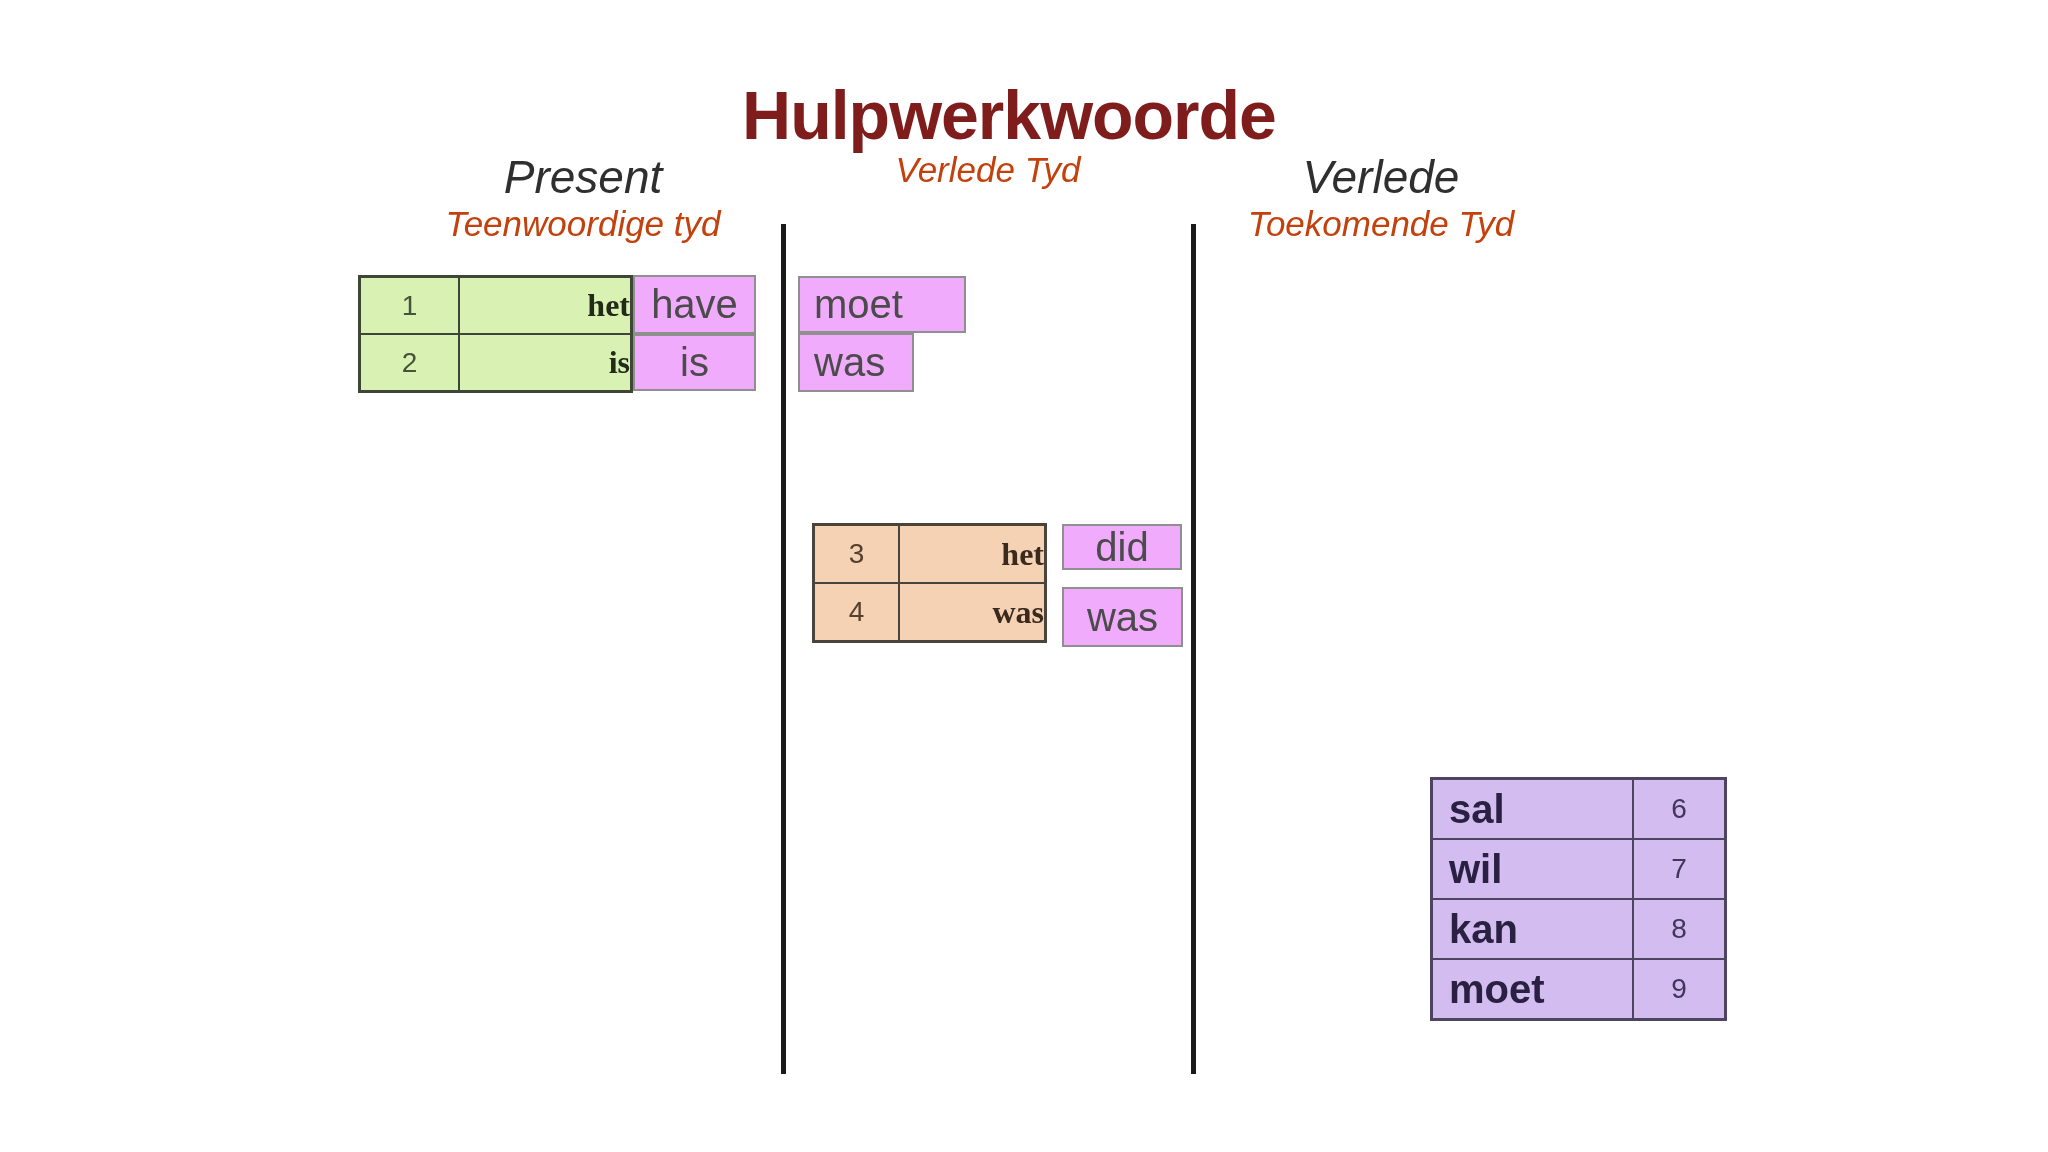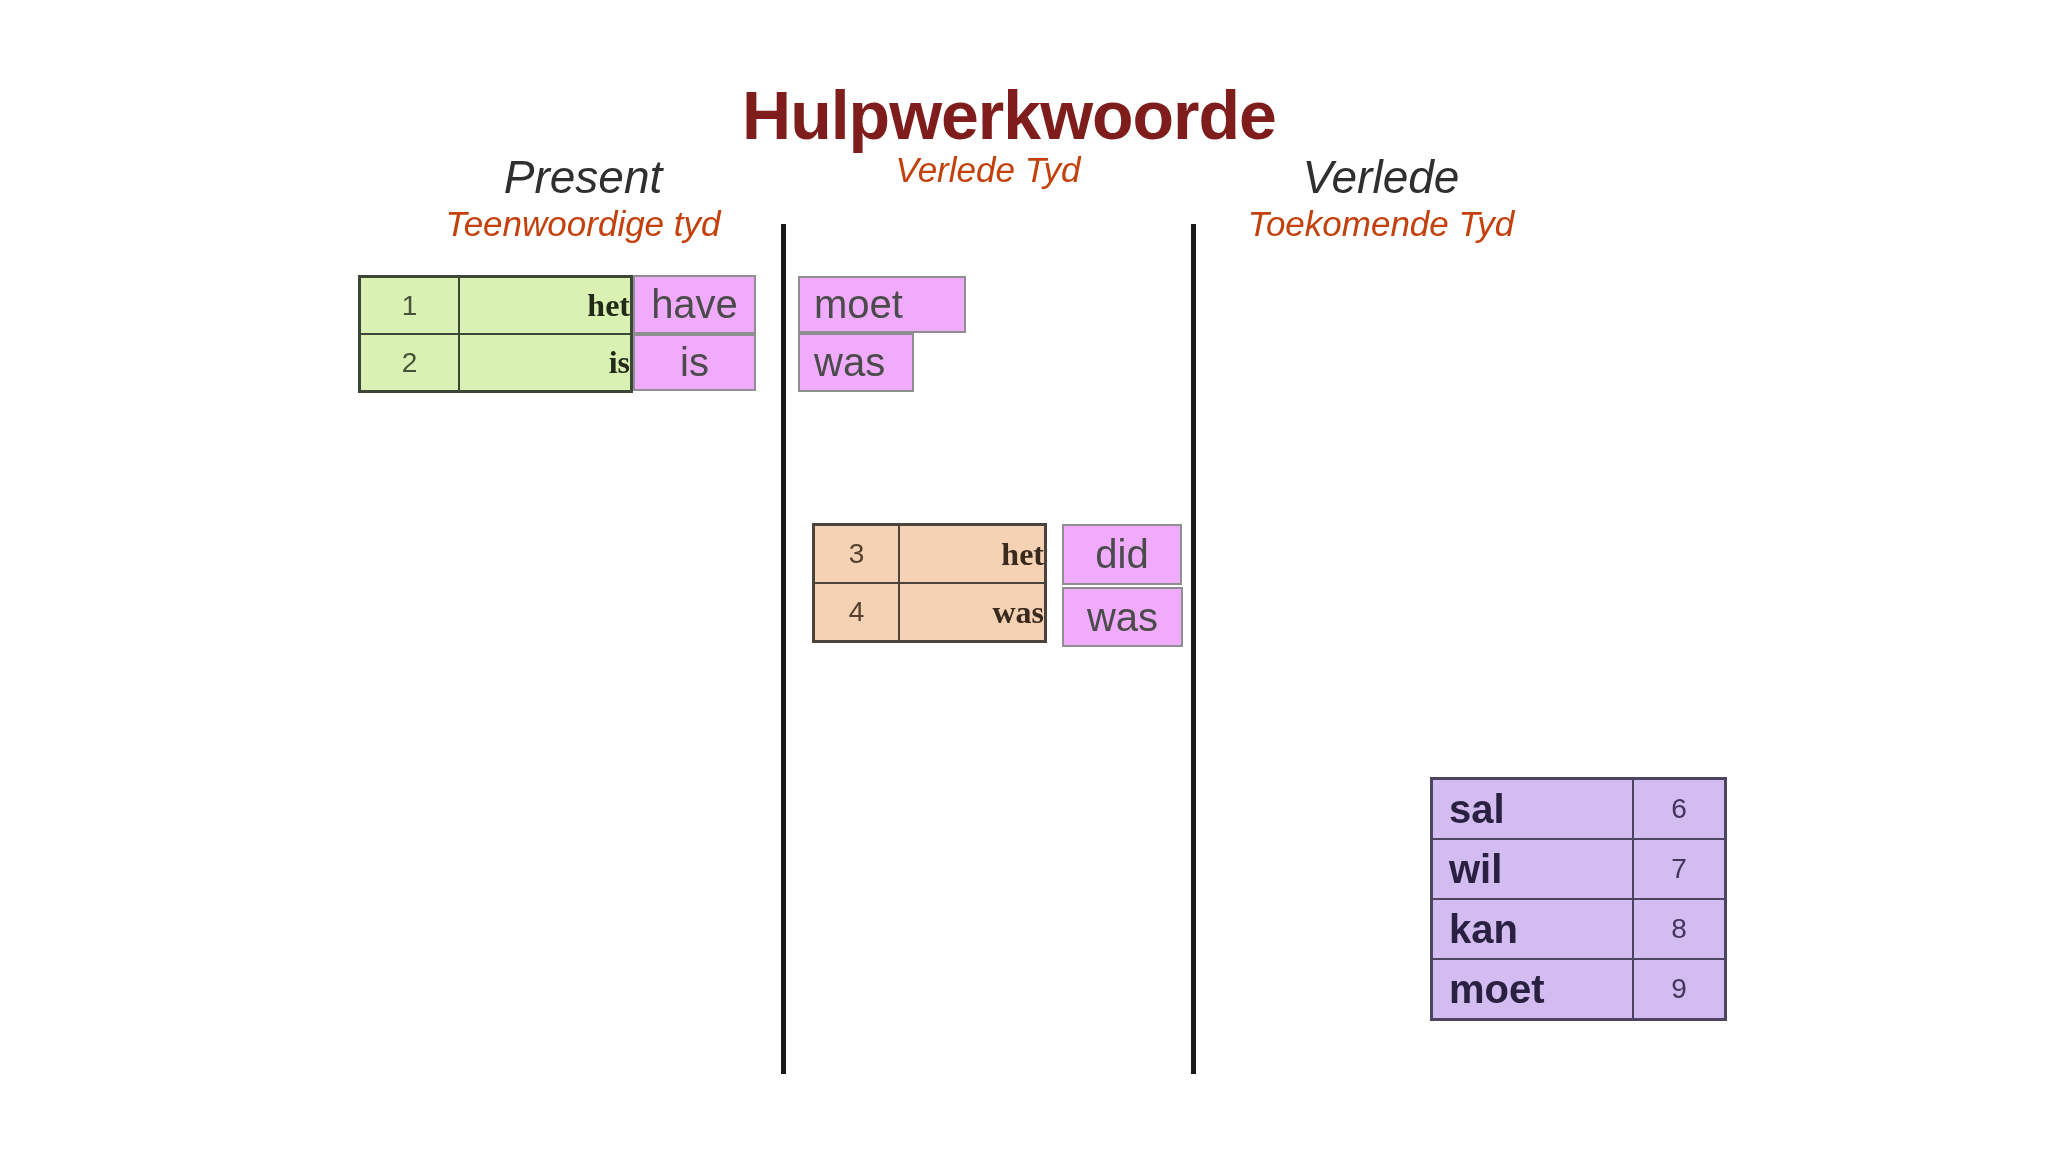--- a/index.html
+++ b/index.html
@@ -154,21 +154,21 @@
   <div class="wbox left-align" style="left:798px; top:276px; width:168px; height:57px;">moet</div>
   <div class="wbox left-align" style="left:798px; top:333px; width:116px; height:59px;">was</div>
 
   <div class="grid-table tbl-orange">
     <div class="cell num">3</div>
     <div class="cell word">het</div>
     <div class="cell num">4</div>
     <div class="cell word">was</div>
   </div>
 
-  <div class="wbox" style="left:1062px; top:524px; width:120px; height:61px;">did</div>
+  <div class="wbox" style="left:1062px; top:524px; width:120px; height:46px;">did</div>
   <div class="wbox" style="left:1062px; top:587px; width:121px; height:60px;">was</div>
 
   <div class="grid-table tbl-purple">
     <div class="cell word-left">sal</div>
     <div class="cell num">6</div>
     <div class="cell word-left">wil</div>
     <div class="cell num">7</div>
     <div class="cell word-left">kan</div>
     <div class="cell num">8</div>
     <div class="cell word-left">moet</div>

